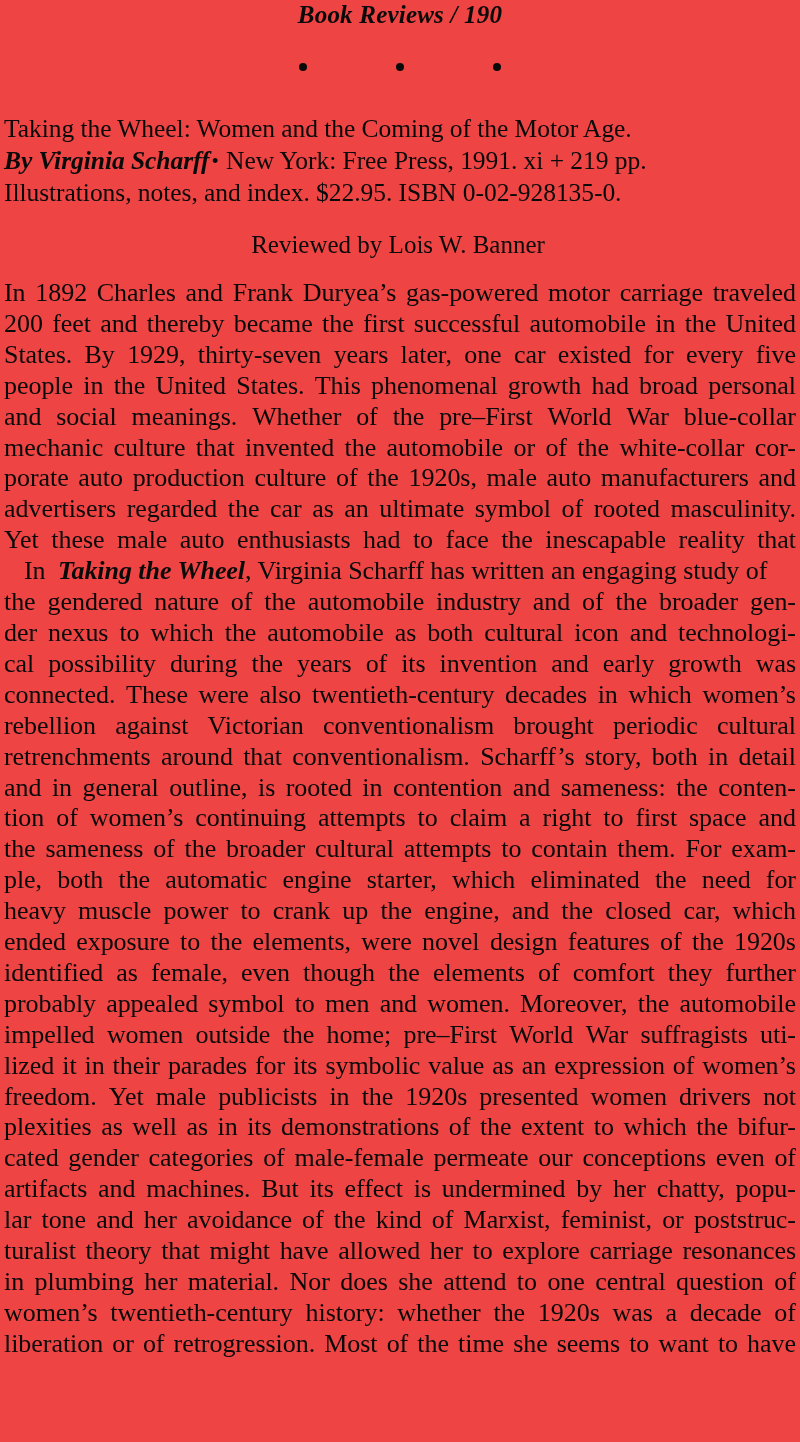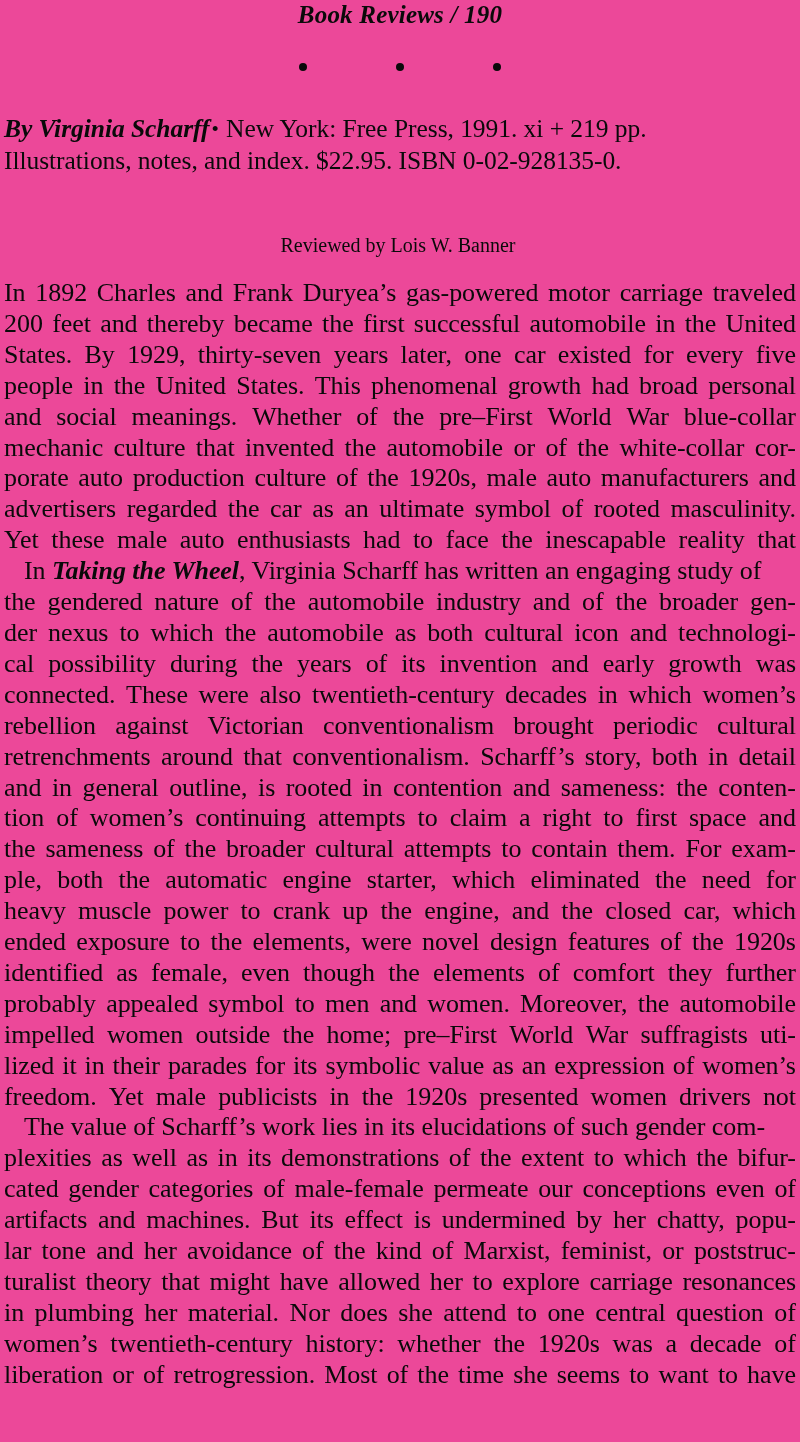--- a/index.html
+++ b/index.html
@@ -14,21 +14,21 @@
     position: relative;
     overflow: hidden;
     font-family: "Liberation Serif", "DejaVu Serif", serif;
     color: #0a0a0a;
     -webkit-font-smoothing: antialiased;
   }
 
   .page {
     position: absolute;
     inset: 0;
-    background: #ec4899;
+    background: #ef4444;
   }
 
   
   .running-head {
     position: absolute;
     top: 0px;
     left: 0;
     right: 0;
     text-align: center;
     font-style: italic;
@@ -79,21 +79,21 @@
     padding: 0 1px 0 2px;
   }
 
   
   .byline {
     position: absolute;
     top: 229px;
     left: 0;
     right: 4px;
     text-align: center;
-    font-size: 20px;
+    font-size: 25px;
     line-height: 32px;
   }
 
   
   .body {
     position: absolute;
     top: 278px;
     left: 4px;
     width: 792px;
   }
@@ -112,36 +112,37 @@
     display: flex;
     justify-content: space-between;
     width: 792px;
   }
   .ln.just > span {
     white-space: pre;
   }
   .ln.indent {
     text-indent: 20px;
   }
-  .ln .it { font-style: italic; font-weight: bold; }
+  .ln .it { font-style: italic; font-weight: bold; margin-left: 6px; }
 </style>
 </head>
 <body>
 
 <div class="page">
 
   <div class="running-head">Book Reviews / 190</div>
 
   <div class="ornament">
     <span class="dot"></span>
     <span class="dot"></span>
     <span class="dot"></span>
   </div>
 
   <div class="headblock">
+    <div class="hline">Taking the Wheel: Women and the Coming of the Motor Age.</div>
     <div class="hline"><span class="it">By Virginia Scharff</span><span class="sep">•</span><span> New York: Free Press, 1991. xi + 219 pp.</span></div>
     <div class="hline">Illustrations, notes, and index. $22.95. ISBN 0-02-928135-0.</div>
   </div>
 
   <div class="byline">Reviewed by Lois W. Banner</div>
 
   <div class="body">
       <p class="para">
         <span class="ln just">
           <span>In</span>
@@ -483,21 +484,20 @@
           <span>in</span>
           <span>the</span>
           <span>1920s</span>
           <span>presented</span>
           <span>women</span>
           <span>drivers</span>
           <span>not</span>
         </span>
       </p>
       <p class="para">
-        <span class="ln indent">The value of Scharff’s work lies in its elucidations of such gender com-</span>
         <span class="ln just">
           <span>plexities</span>
           <span>as</span>
           <span>well</span>
           <span>as</span>
           <span>in</span>
           <span>its</span>
           <span>demonstrations</span>
           <span>of</span>
           <span>the</span>

